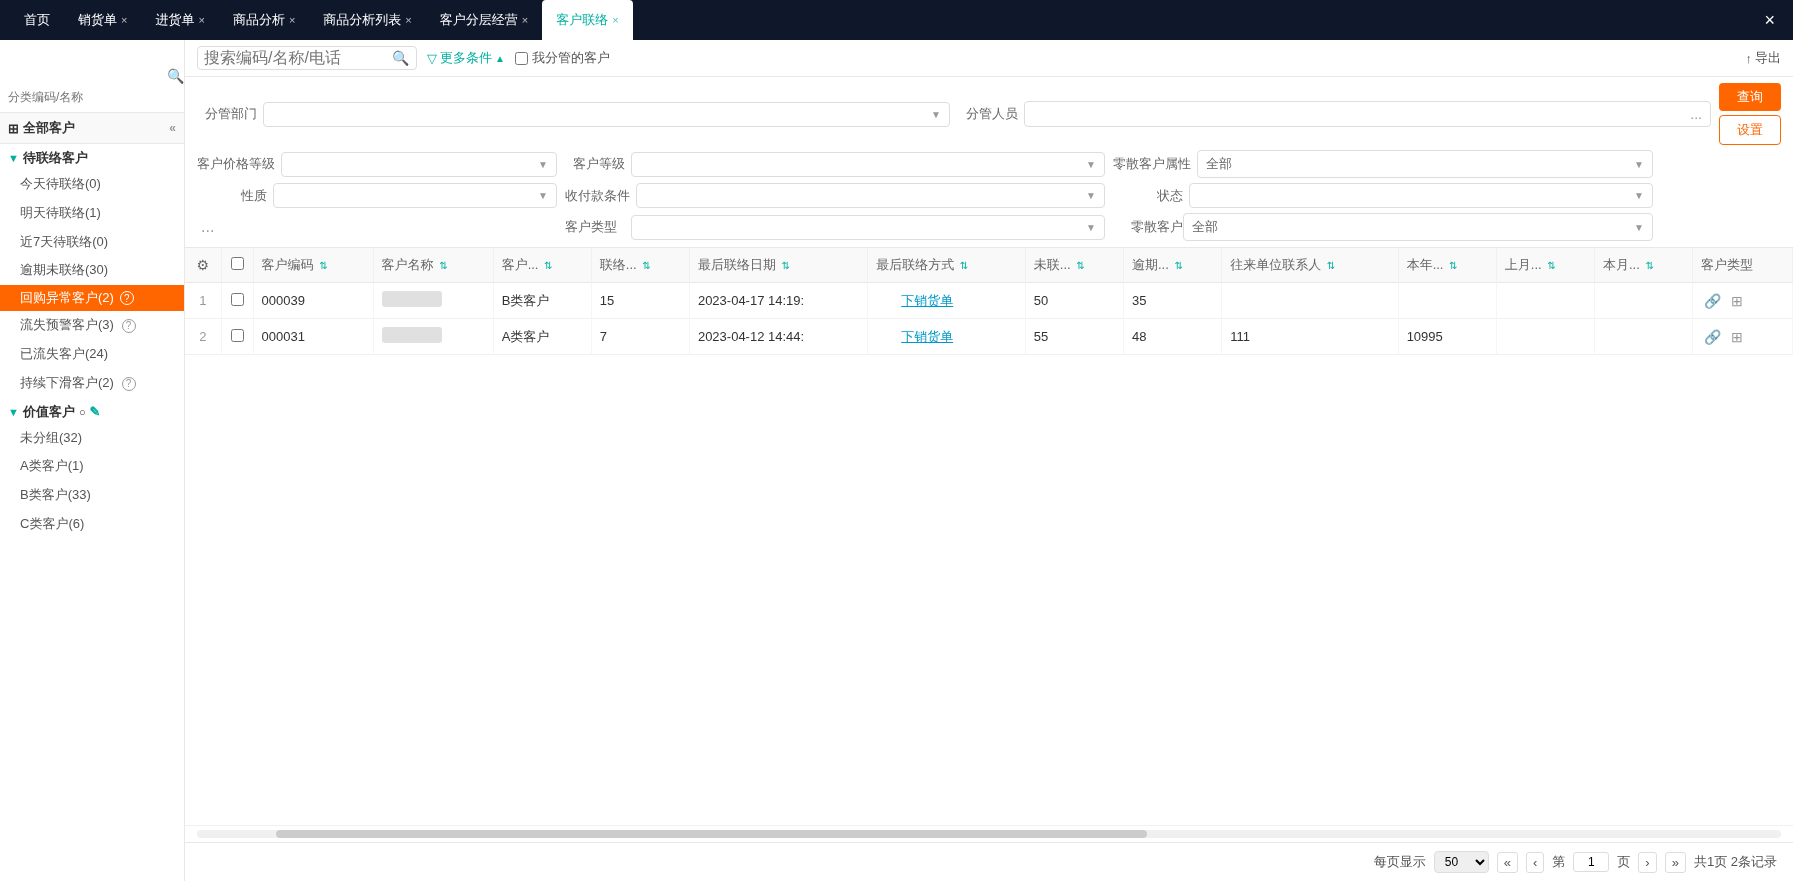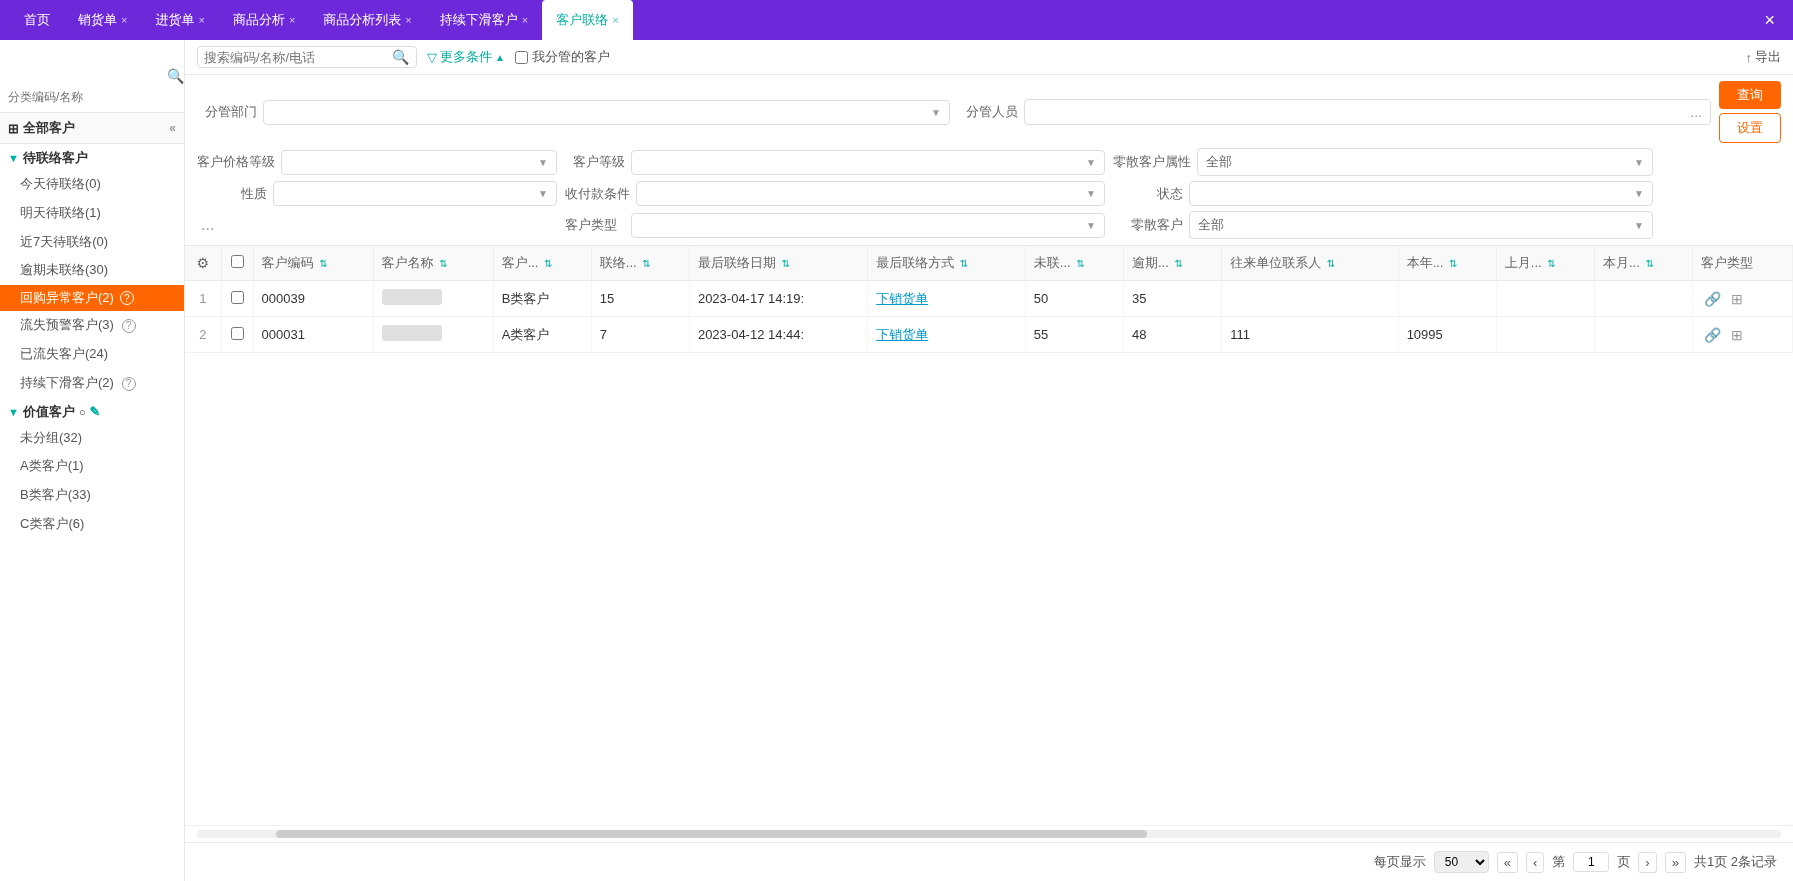--- a/index.html
+++ b/index.html
@@ -93,20 +93,21 @@
     tbody td {
       padding: 8px 8px;
       color: #333;
       white-space: nowrap;
       border-right: 1px solid #f5f5f5;
     }
     .link-text {
       color: #0099cc;
       text-decoration: underline;
       cursor: pointer;
+      margin-left: 25px;
     }
     .orange-block {
       background: #ff6600;
       color: #fff;
       padding: 4px 8px 4px 20px;
       cursor: pointer;
       display: flex;
       align-items: center;
       gap: 6px;
     }
@@ -118,42 +119,42 @@
       height: 14px;
       border-radius: 50%;
       border: 1px solid currentColor;
       font-size: 10px;
       cursor: pointer;
     }
   </style>
 </head>
 <body>
 
-<div style="display:flex; align-items:center; background:#6d28d9; height:40px; padding:0 10px; color:#fff; position:relative;">
+<div style="display:flex; align-items:center; background:#0f172a; height:40px; padding:0 10px; color:#fff; position:relative;">
   <div style="padding:0 14px; height:40px; line-height:40px; cursor:pointer; color:#fff; display:flex; align-items:center; gap:4px; font-size:13px;">
     <span>首页</span>
   </div>
   <div style="padding:0 14px; height:40px; line-height:40px; cursor:pointer; color:#fff; display:flex; align-items:center; gap:4px; font-size:13px;">
     <span>销货单</span>
     <span style="font-size:11px; opacity:0.7;">×</span>
   </div>
   <div style="padding:0 14px; height:52px; line-height:40px; cursor:pointer; color:#fff; display:flex; align-items:center; gap:4px; font-size:13px;">
     <span>进货单</span>
     <span style="font-size:11px; opacity:0.7;">×</span>
   </div>
   <div style="padding:0 14px; height:40px; line-height:40px; cursor:pointer; color:#fff; display:flex; align-items:center; gap:4px; font-size:13px;">
     <span>商品分析</span>
     <span style="font-size:11px; opacity:0.7;">×</span>
   </div>
   <div style="padding:0 14px; height:40px; line-height:40px; cursor:pointer; color:#fff; display:flex; align-items:center; gap:4px; font-size:13px;">
     <span>商品分析列表</span>
     <span style="font-size:11px; opacity:0.7;">×</span>
   </div>
   <div style="padding:0 14px; height:40px; line-height:40px; cursor:pointer; color:#fff; display:flex; align-items:center; gap:4px; font-size:13px;">
-    <span>持续下滑客户</span>
+    <span>客户分层经营</span>
     <span style="font-size:11px; opacity:0.7;">×</span>
   </div>
   <div style="padding:0 14px; height:40px; line-height:40px; cursor:pointer; background:#fff; color:#00b0a0; border-radius:4px 4px 0 0; display:flex; align-items:center; gap:4px; font-size:13px;">
     <span>客户联络</span>
     <span style="font-size:11px; color:#00b0a0; opacity:0.7;">×</span>
   </div>
   <div style="flex:1;"></div>
   <div style="color:#fff; cursor:pointer; font-size:18px; padding:0 8px;">×</div>
 </div>
 
@@ -227,21 +228,21 @@
     </div>
     <div class="sidebar-item">
       <span>C类客户(6)</span>
     </div>
   </div>
 
   <div class="content-area">
 
     <div style="background:#fff; padding:6px 12px; border-bottom:1px solid #e8e8e8; display:flex; align-items:center; gap:10px;">
       <div style="display:flex; align-items:center; border:1px solid #ddd; border-radius:4px; padding:2px 6px; width:220px;">
-        <input type="text" style="border: none; outline: none; font-size: 13px; color: rgb(102, 102, 102); width: 100%;" placeholder="搜索编码/名称/电话">
+        <input type="text" style="border: none; outline: none; font-size: 16px; color: rgb(102, 102, 102); width: 100%;" placeholder="搜索编码/名称/电话">
         <span style="color:#00b0a0; font-size:14px;">🔍</span>
       </div>
       <div style="color:#00b0a0; cursor:pointer; display:flex; align-items:center; gap:3px; font-size:12px;">
         <span style="font-size:13px;">▽</span>
         <span>更多条件</span>
         <span style="font-size:10px;">▲</span>
       </div>
       <div style="display:flex; align-items:center; gap:4px; color:#555; font-size:12px;">
         <input type="checkbox" style="">
         <span>我分管的客户</span>
@@ -330,21 +331,21 @@
         <div style="display:flex; align-items:center; gap:6px; flex:1;">
           <span style="color:#999; cursor:pointer; font-size:16px; padding:0 4px;">...</span>
         </div>
         <div style="display:flex; align-items:center; gap:6px; flex:1.5;">
           <span style="color:#666; white-space:nowrap; min-width:60px; text-align:left;">客户类型</span>
           <div style="flex:1; border:1px solid #ddd; border-radius:4px; padding:4px 8px; background:#fff; color:#666; font-size:12px; display:flex; align-items:center; justify-content:space-between; cursor:pointer;">
             <span>&nbsp;</span>
             <span style="color:#999; font-size:10px;">▼</span>
           </div>
         </div>
-        <div style="display:flex; align-items:center; gap:6px; flex:1.5;">
+        <div style="display:flex; align-items:center; flex:1.5;">
           <span style="color:#666; white-space:nowrap; min-width:70px; text-align:right;">零散客户</span>
           <div style="flex:1; border:1px solid #ddd; border-radius:4px; padding:4px 8px; background:#fff; color:#666; font-size:12px; display:flex; align-items:center; justify-content:space-between; cursor:pointer;">
             <span>全部</span>
             <span style="color:#999; font-size:10px;">▼</span>
           </div>
         </div>
         <div style="width:120px;"></div>
       </div>
     </div>
 

